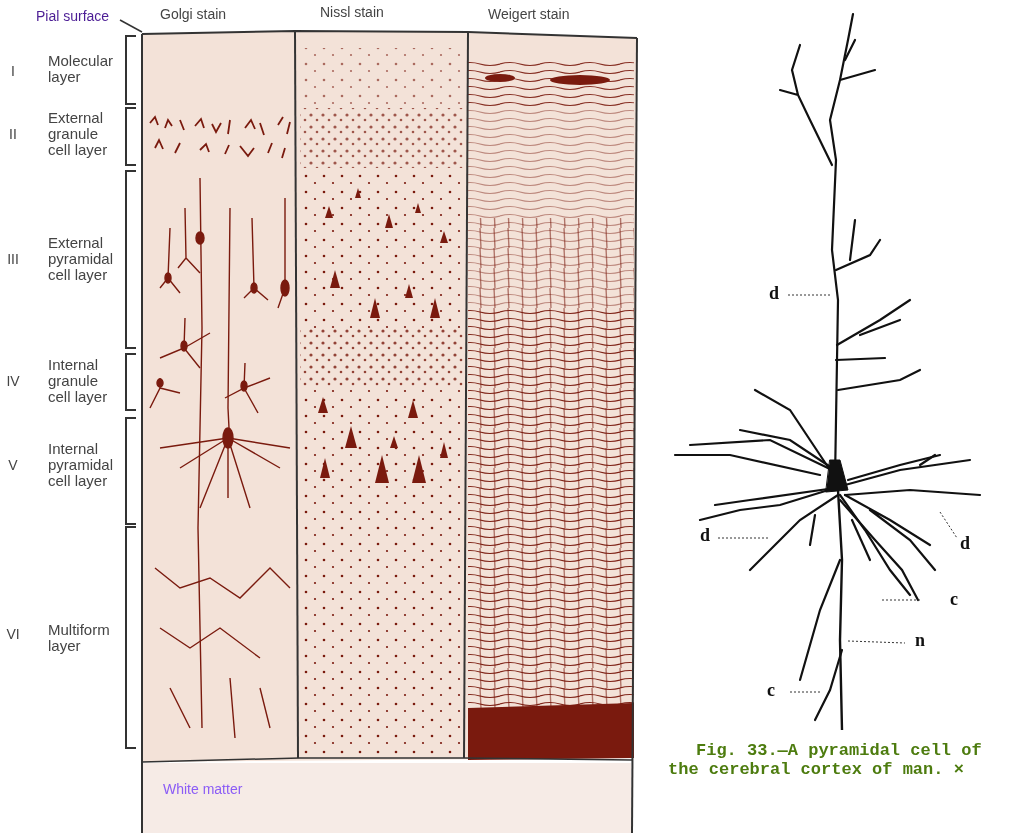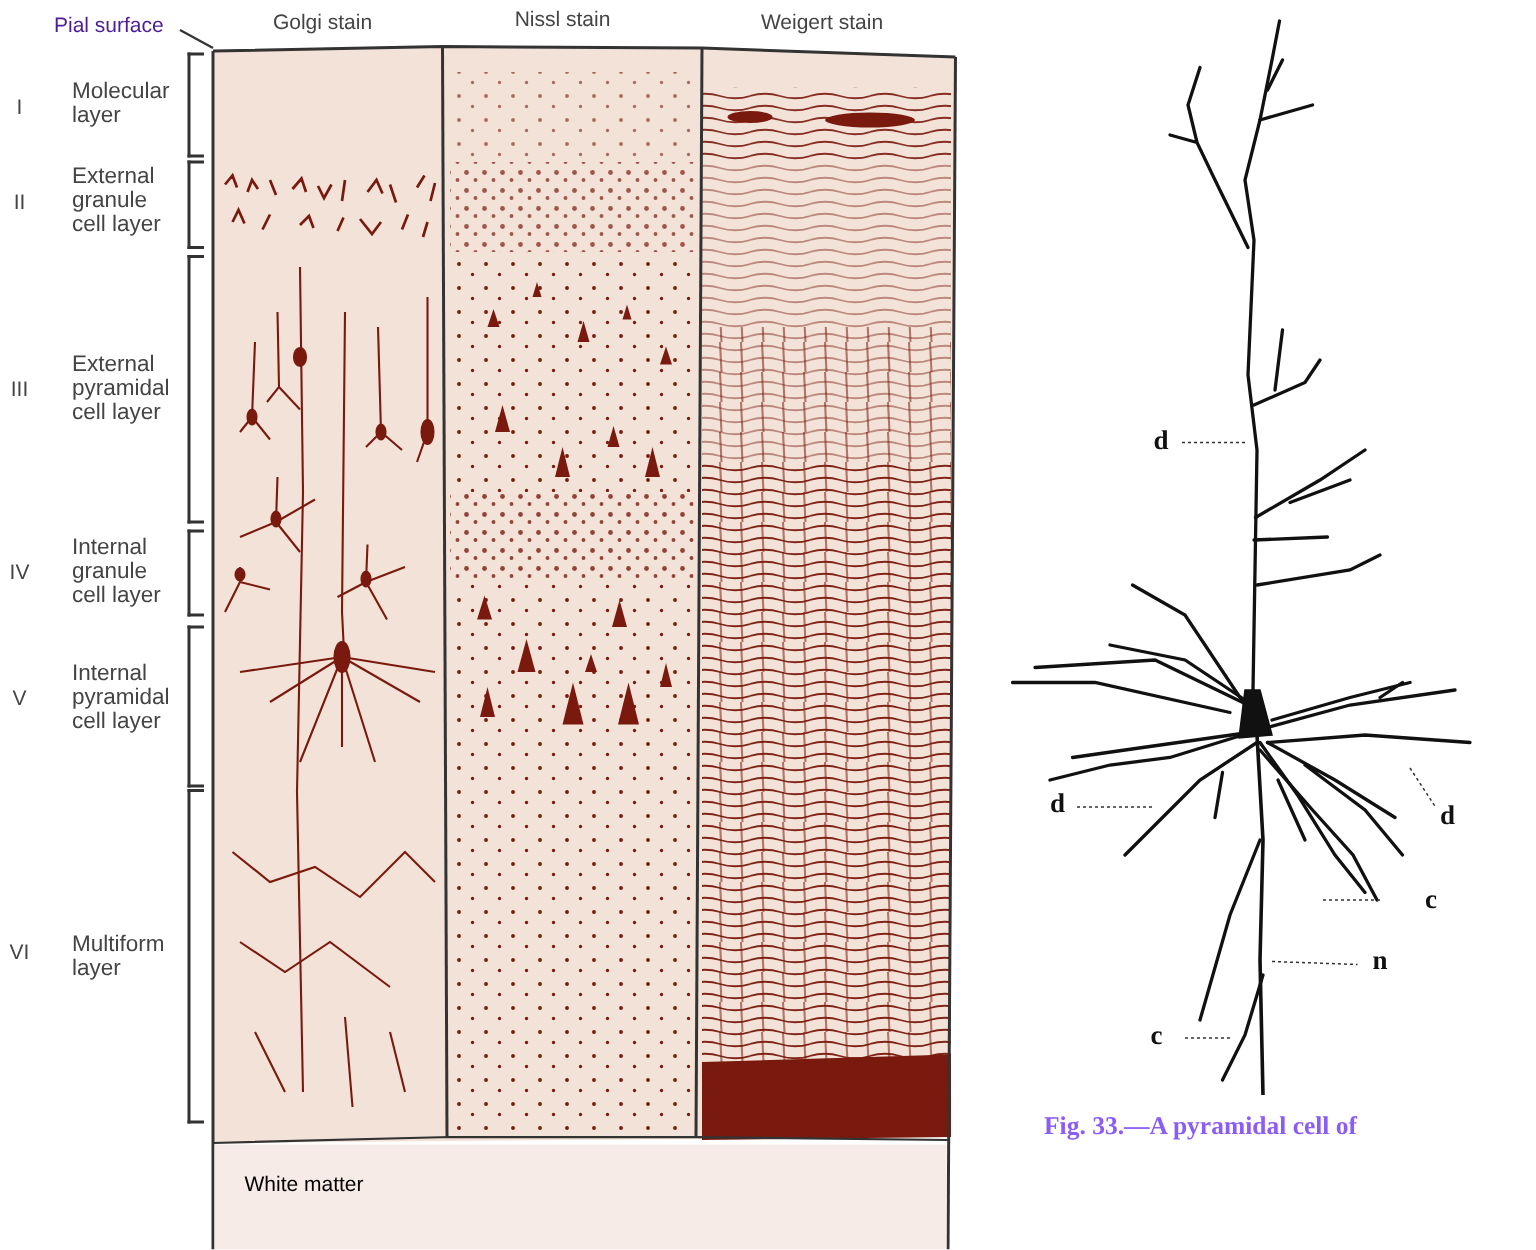--- a/index.html
+++ b/index.html
@@ -1,22 +1,22 @@
 <!DOCTYPE html>
 <html><head>
 <meta charset="utf-8">
 <style>
   html, body { margin:0; padding:0; background:#ffffff; }
   body { width:1024px; height:833px; position:relative; overflow:hidden; font-family:"Liberation Sans", sans-serif; color:#3a3a3a; }
   .abs { position:absolute; }
   .roman { position:absolute; left:0; width:26px; text-align:center; font-size:14px; color:#444; }
   .layer-name { position:absolute; left:48px; font-size:15px; line-height:16px; color:#444; }
   .bracket { position:absolute; left:125px; width:9px; border:2px solid #333; border-right:none; }
-  .col-title { position:absolute; top:6px; font-size:14px; color:#444; text-align:center; }
-  .caption { position:absolute; left:668px; top:741px; width:320px; font-family:Liberation Serif, serif; font-size:17px; line-height:19px; color:#8b5cf6; font-weight:bold; }
+  .col-title { position:absolute; top:6px; font-size:14px; color:#444; text-align:left; }
+  .caption { position:absolute; left:668px; top:741px; width:320px; font-family:Liberation Mono, monospace; font-size:17px; line-height:19px; color:#4d7c0f; font-weight:bold; }
   .caption .line { white-space:nowrap; display:block; }
   .lbl { position:absolute; font-family:"Liberation Serif", serif; font-weight:bold; font-size:18px; color:#111; }
 </style>
 </head>
 <body>
 
 <div>
 
   <span class="abs" style="left:36px;top:8px;font-size:14px;color:#4c1d95;">Pial surface</span>
   <svg class="abs" style="left:118px;top:18px" width="30" height="20">
@@ -158,21 +158,21 @@
 
     <path d="M2 6 L155 3 L328 4 L497 10" fill="none" stroke="#333" stroke-width="2"></path>
     <line x1="2" y1="6" x2="2" y2="805" stroke="#333" stroke-width="2"></line>
     <line x1="155" y1="3" x2="158" y2="730" stroke="#333" stroke-width="2"></line>
     <line x1="328" y1="4" x2="324" y2="730" stroke="#333" stroke-width="2"></line>
     <line x1="497" y1="10" x2="492" y2="805" stroke="#333" stroke-width="2"></line>
     <path d="M2 734 L160 730 L324 730 L492 732" fill="none" stroke="#333" stroke-width="1.5"></path>
 
     <rect x="3" y="735" width="488" height="70" fill="#f6ebe6"></rect>
   </svg>
-  <span class="abs" style="left:163px;top:781px;font-size:14px;color:#000000;">White matter</span>
+  <span class="abs" style="left:163px;top:781px;font-size:14px;color:#8b5cf6;">White matter</span>
 </div>
 
 <div>
   <svg class="abs" style="left:670px;top:0" width="354" height="730" viewBox="0 0 354 730">
     <g stroke="#111" fill="none" stroke-width="2.2" stroke-linecap="round">
 
       <path d="M165 480 L168 300 L162 250 L166 160 L160 120 L170 80 L178 40 L183 14"></path>
       <path d="M162 165 L140 120 L128 95 L122 70 L130 45 M128 95 L110 90"></path>
       <path d="M175 60 L185 40 M170 80 L205 70"></path>
       <path d="M166 270 L200 255 L210 240 M180 260 L185 220"></path>
@@ -213,14 +213,15 @@
 
   <span class="lbl" style="left:769px;top:283px">d</span>
   <span class="lbl" style="left:700px;top:525px">d</span>
   <span class="lbl" style="left:960px;top:533px">d</span>
   <span class="lbl" style="left:950px;top:589px">c</span>
   <span class="lbl" style="left:915px;top:630px">n</span>
   <span class="lbl" style="left:767px;top:680px">c</span>
 
   <div class="caption">
     <span class="line" style="padding-left:28px">Fig. 33.—A pyramidal cell of</span>
+    <span class="line">the cerebral cortex of man.  ×</span>
   </div>
 </div>
 
 </body></html>

